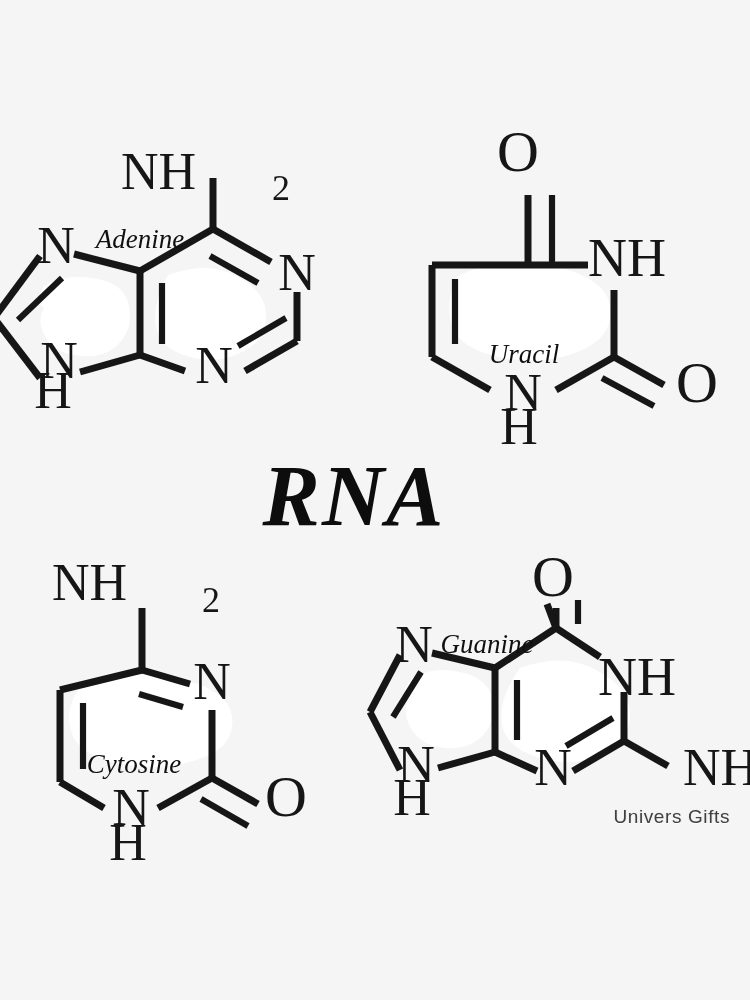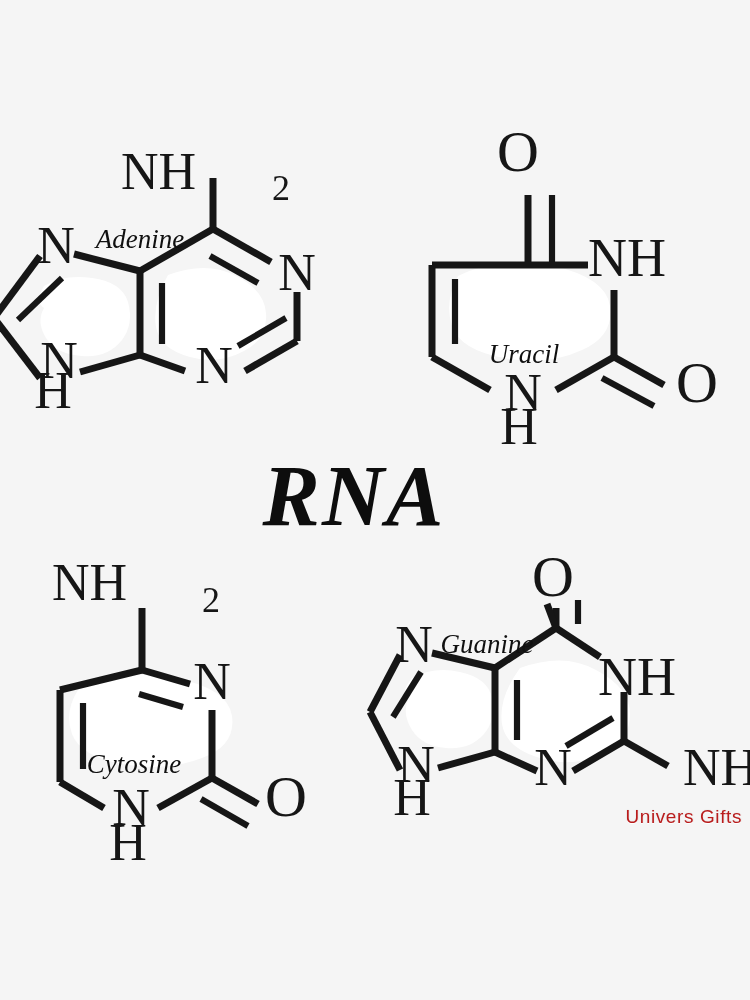--- a/index.html
+++ b/index.html
@@ -62,25 +62,25 @@
     font-style: italic;
     font-weight: 700;
     font-size: 86px;
     fill: #0d0d0d;
     text-anchor: middle;
     dominant-baseline: middle;
     letter-spacing: 2px;
   }
   .watermark {
     position: absolute;
-    right: 8px;
+    right: 20px;
     top: 806px;
     font-family: "Liberation Sans", sans-serif;
     font-size: 19px;
-    color: #b91c1c;
+    color: #404040;
     letter-spacing: 0.6px;
     text-shadow: 0 1px 0 #ffffff, 1px 0 0 #eeeeee, 0 0 1px #bdbdbd;
     user-select: none;
   }
 </style>
 </head>
 <body>
 
 <svg id="canvas" viewBox="0 0 750 1000">
 

